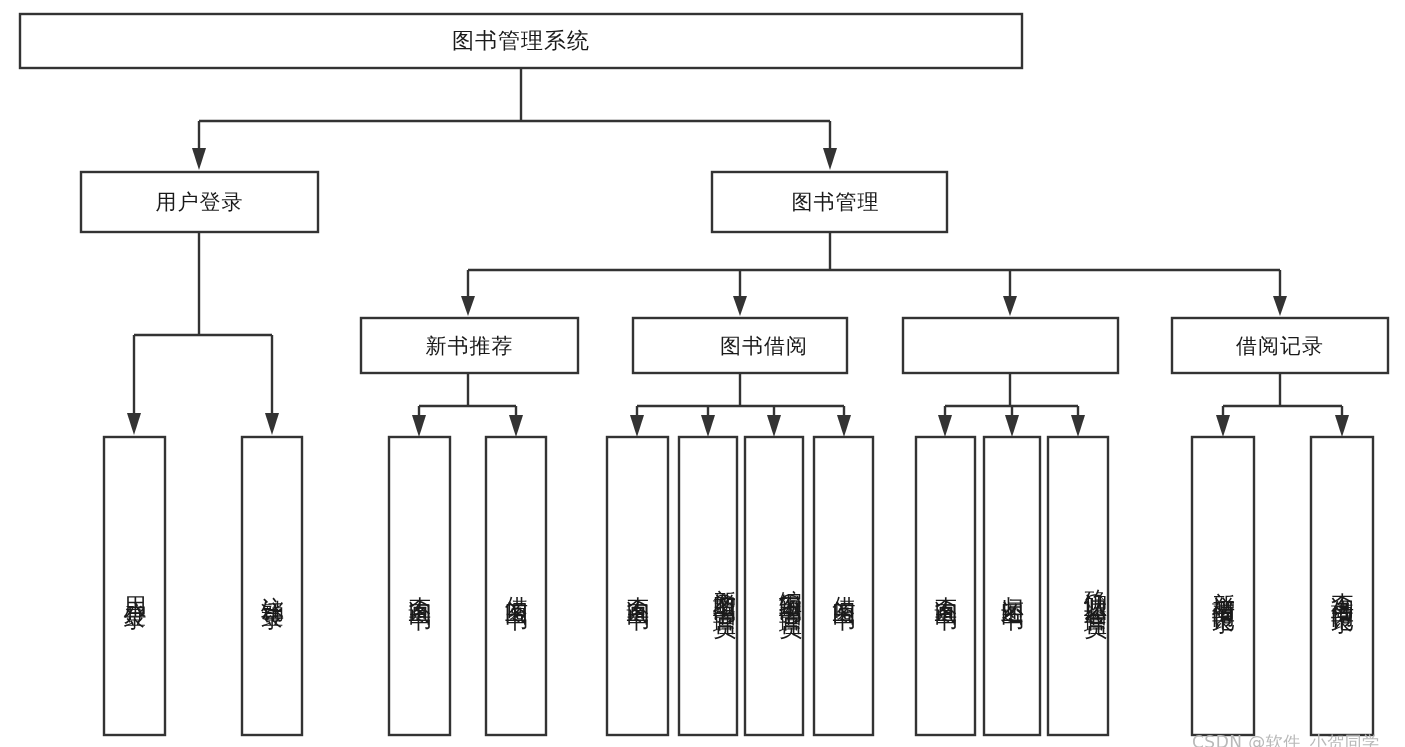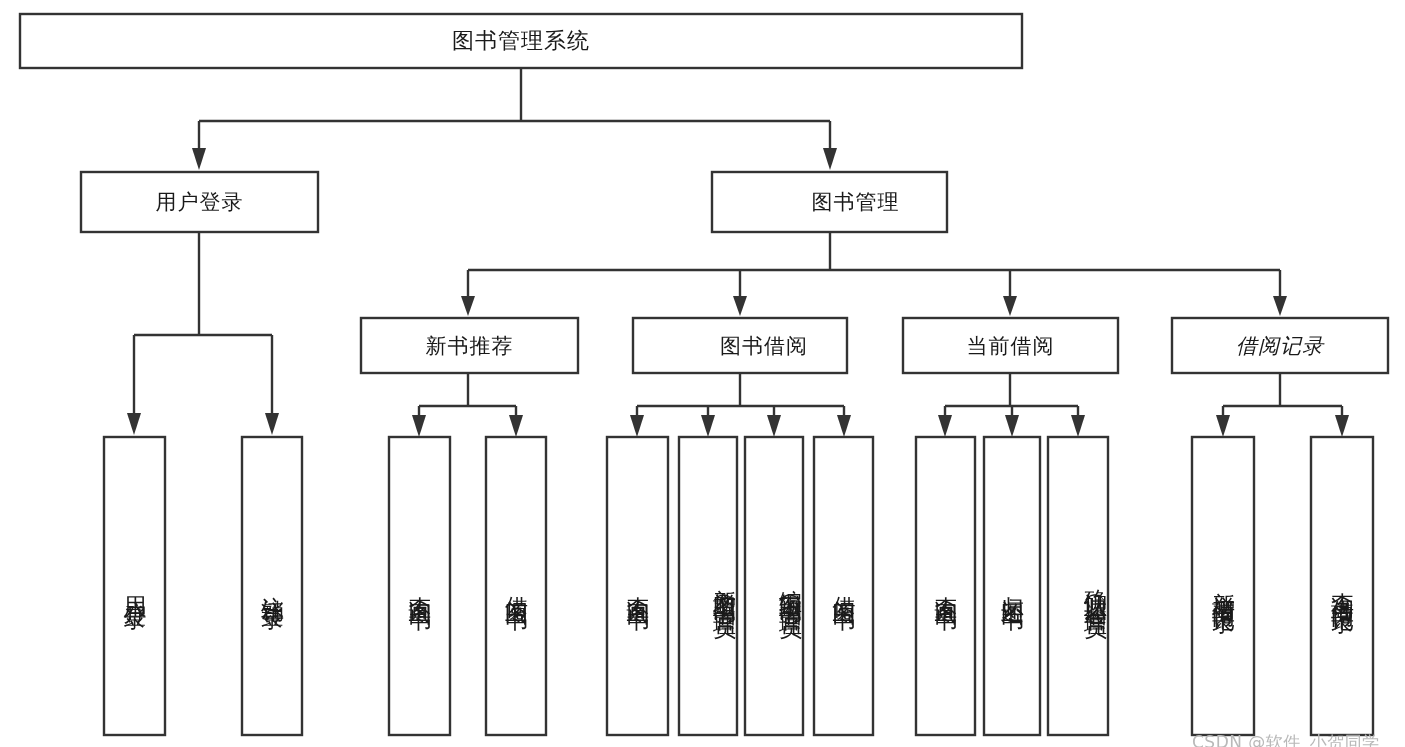--- a/index.html
+++ b/index.html
@@ -183,29 +183,28 @@
     <rect class="node-box" x="1048" y="437" width="60" height="298"></rect>
 
     <rect class="node-box" x="1192" y="437" width="62" height="298"></rect>
     <rect class="node-box" x="1311" y="437" width="62" height="298"></rect>
   </svg>
 
   <div class="node-label title" style="left:20px; top:14px; width:1002px; height:54px;border-radius:22px;">图书管理系统</div>
 
   <div class="node-label" style="left:81px; top:172px; width:237px; height:60px;">用户登录</div>
 
-  <div class="node-label" style="left:752px; top:172px; width:207px; height:60px;">图书管理</div>
+  <div class="node-label" style="left:732px; top:172px; width:207px; height:60px;">图书管理</div>
 
   <div class="node-label" style="left:361px; top:318px; width:217px; height:55px;">新书推荐</div>
 
   <div class="node-label" style="left:633px; top:318px; width:214px; height:55px;padding-left:24px;">图书借阅</div>
 
-  <div class="node-label" style="left:903px; top:318px; width:215px; height:55px;">当前借阅</div>
-
-  <div class="node-label" style="left:1172px; top:318px; width:216px; height:55px;font-style:italic;">借阅记录</div>
+
+  <div class="node-label" style="left:1172px; top:318px; width:216px; height:55px;">借阅记录</div>
 
   <div class="leaf-label" style="left:104px; top:437px; width:61px; height:298px;">用户登录</div>
   <div class="leaf-label" style="left:242px; top:437px; width:60px; height:298px;">注销登录</div>
 
   <div class="leaf-label" style="left:389px; top:437px; width:61px; height:298px;">查询图书</div>
   <div class="leaf-label" style="left:486px; top:437px; width:60px; height:298px;">借阅图书</div>
 
   <div class="leaf-label" style="left:607px; top:437px; width:61px; height:298px;">查询图书</div>
   <div class="leaf-label" style="left:679px; top:437px; width:58px; height:298px; align-items:flex-start; padding-top:6px; box-sizing:border-box;">新增图书（管理员）</div>
   <div class="leaf-label" style="left:745px; top:437px; width:58px; height:298px; align-items:flex-start; padding-top:6px; box-sizing:border-box;">编辑图书（管理员）</div>

